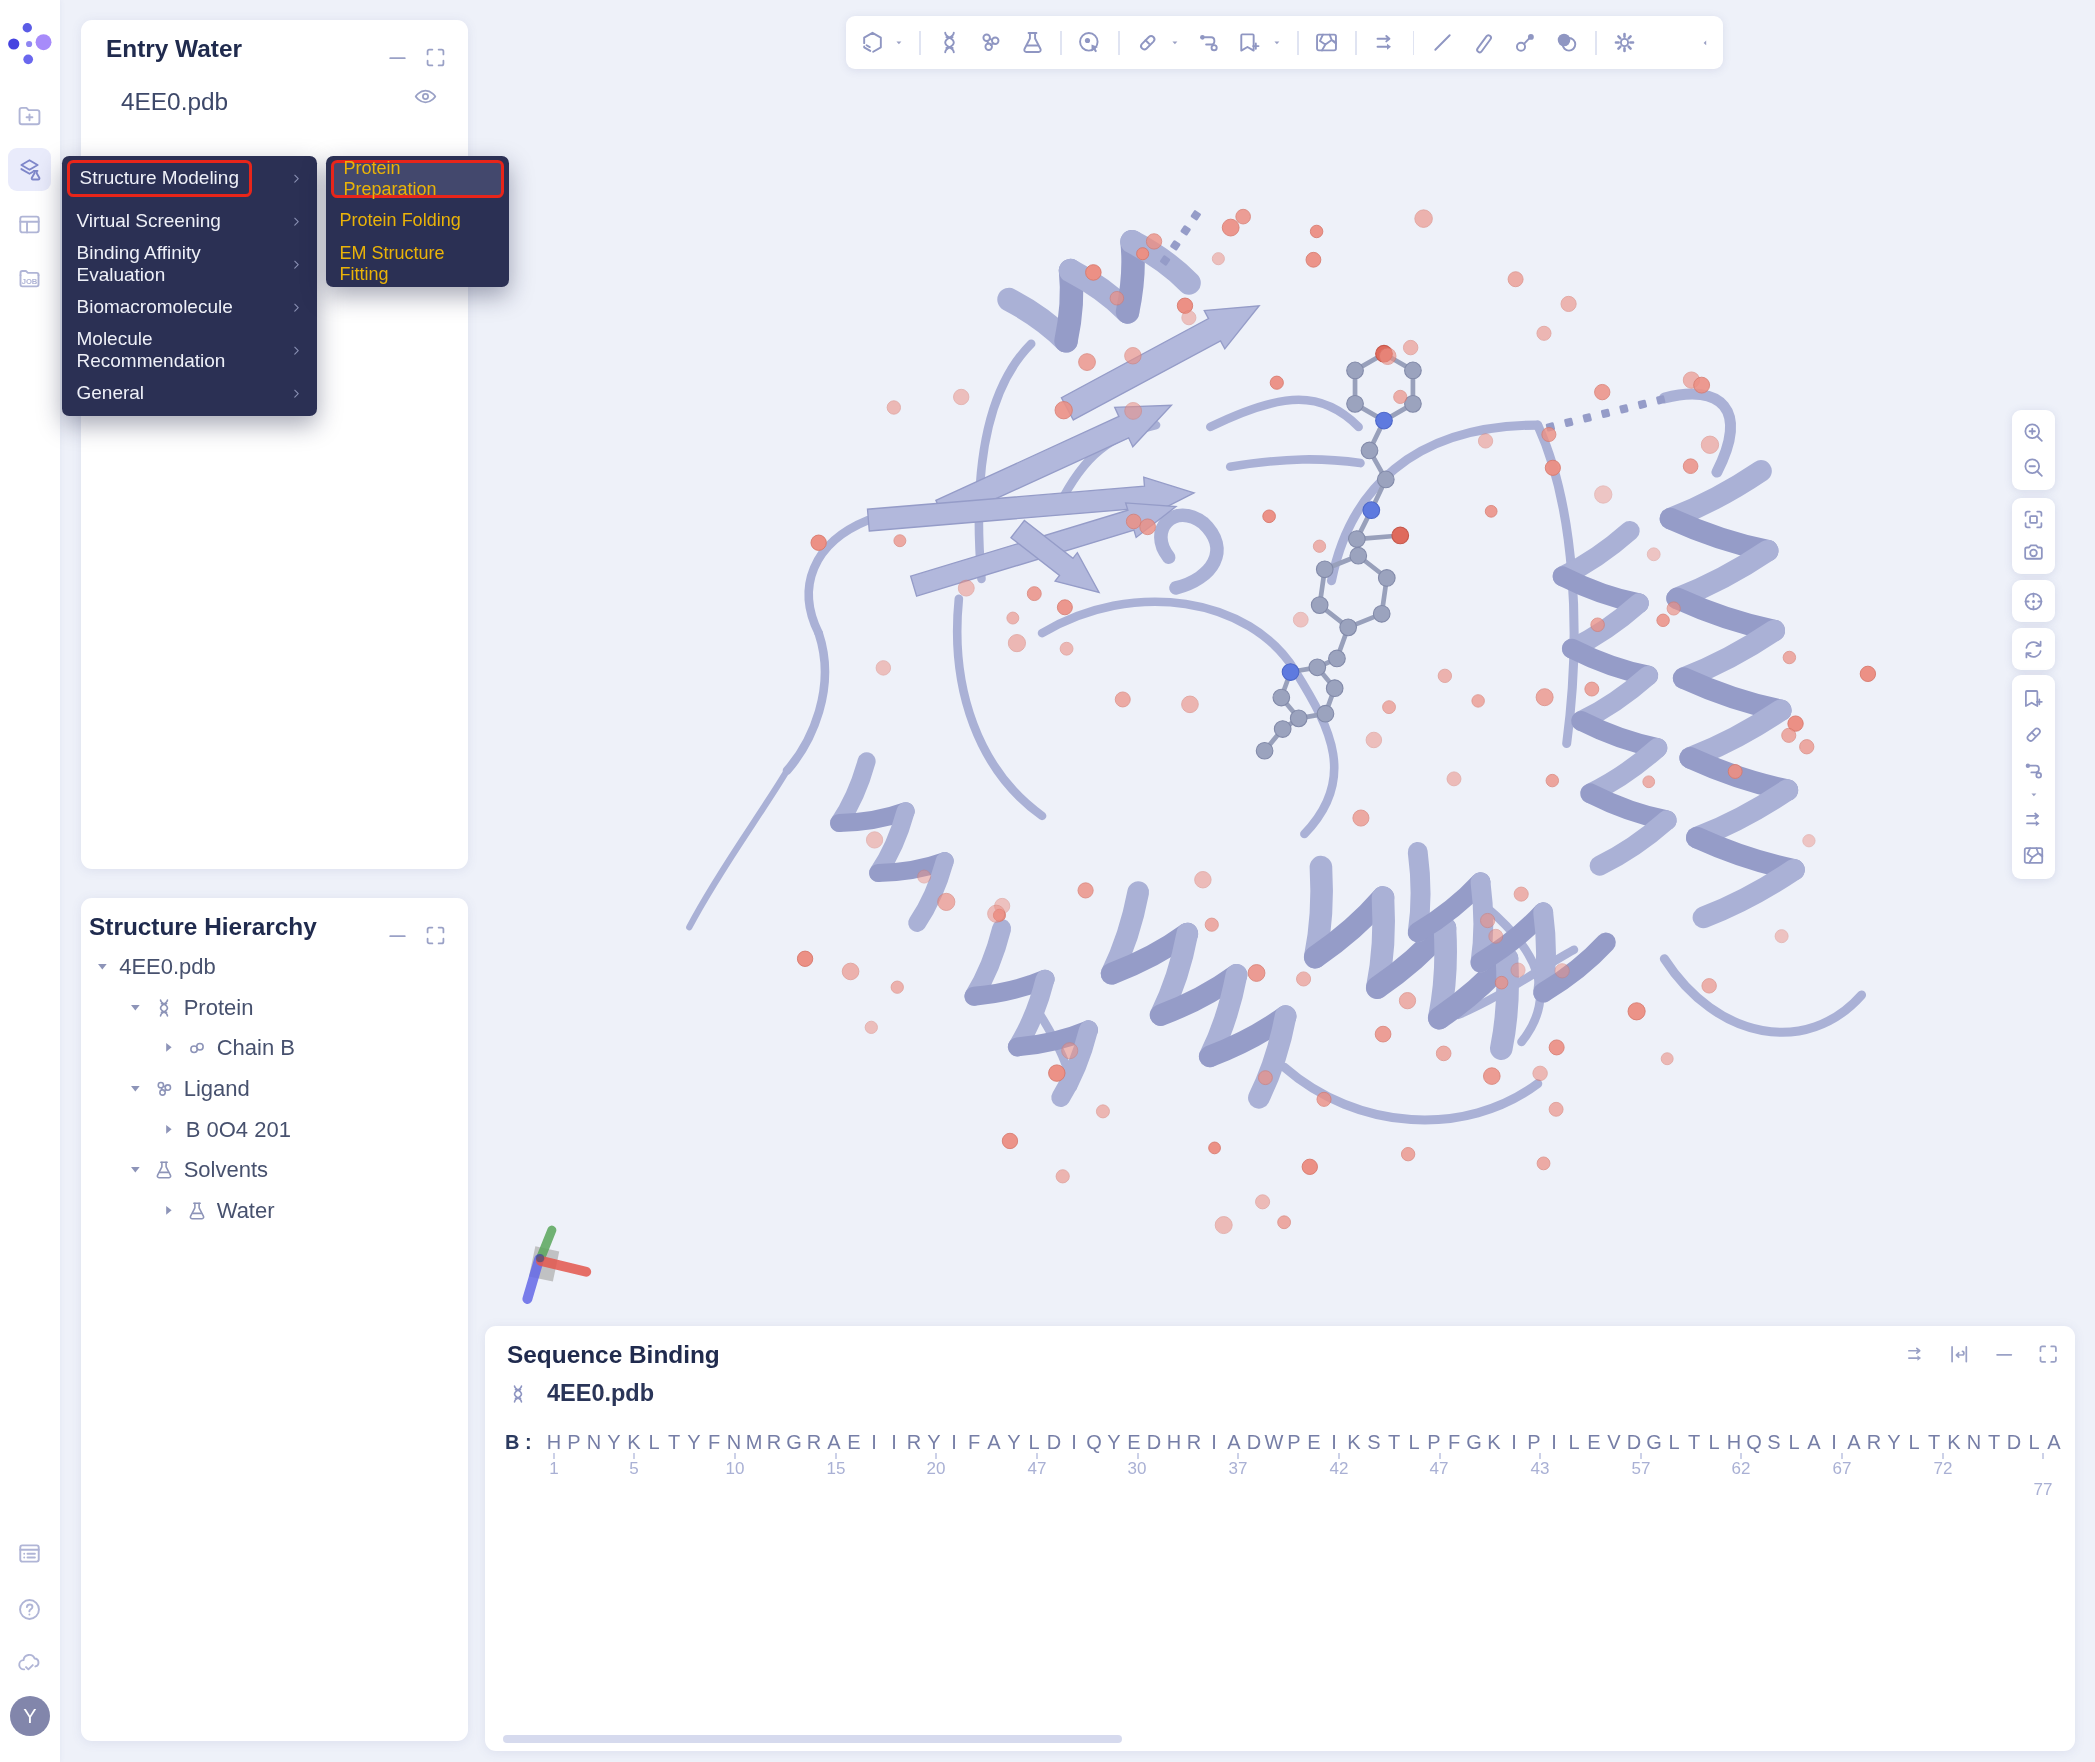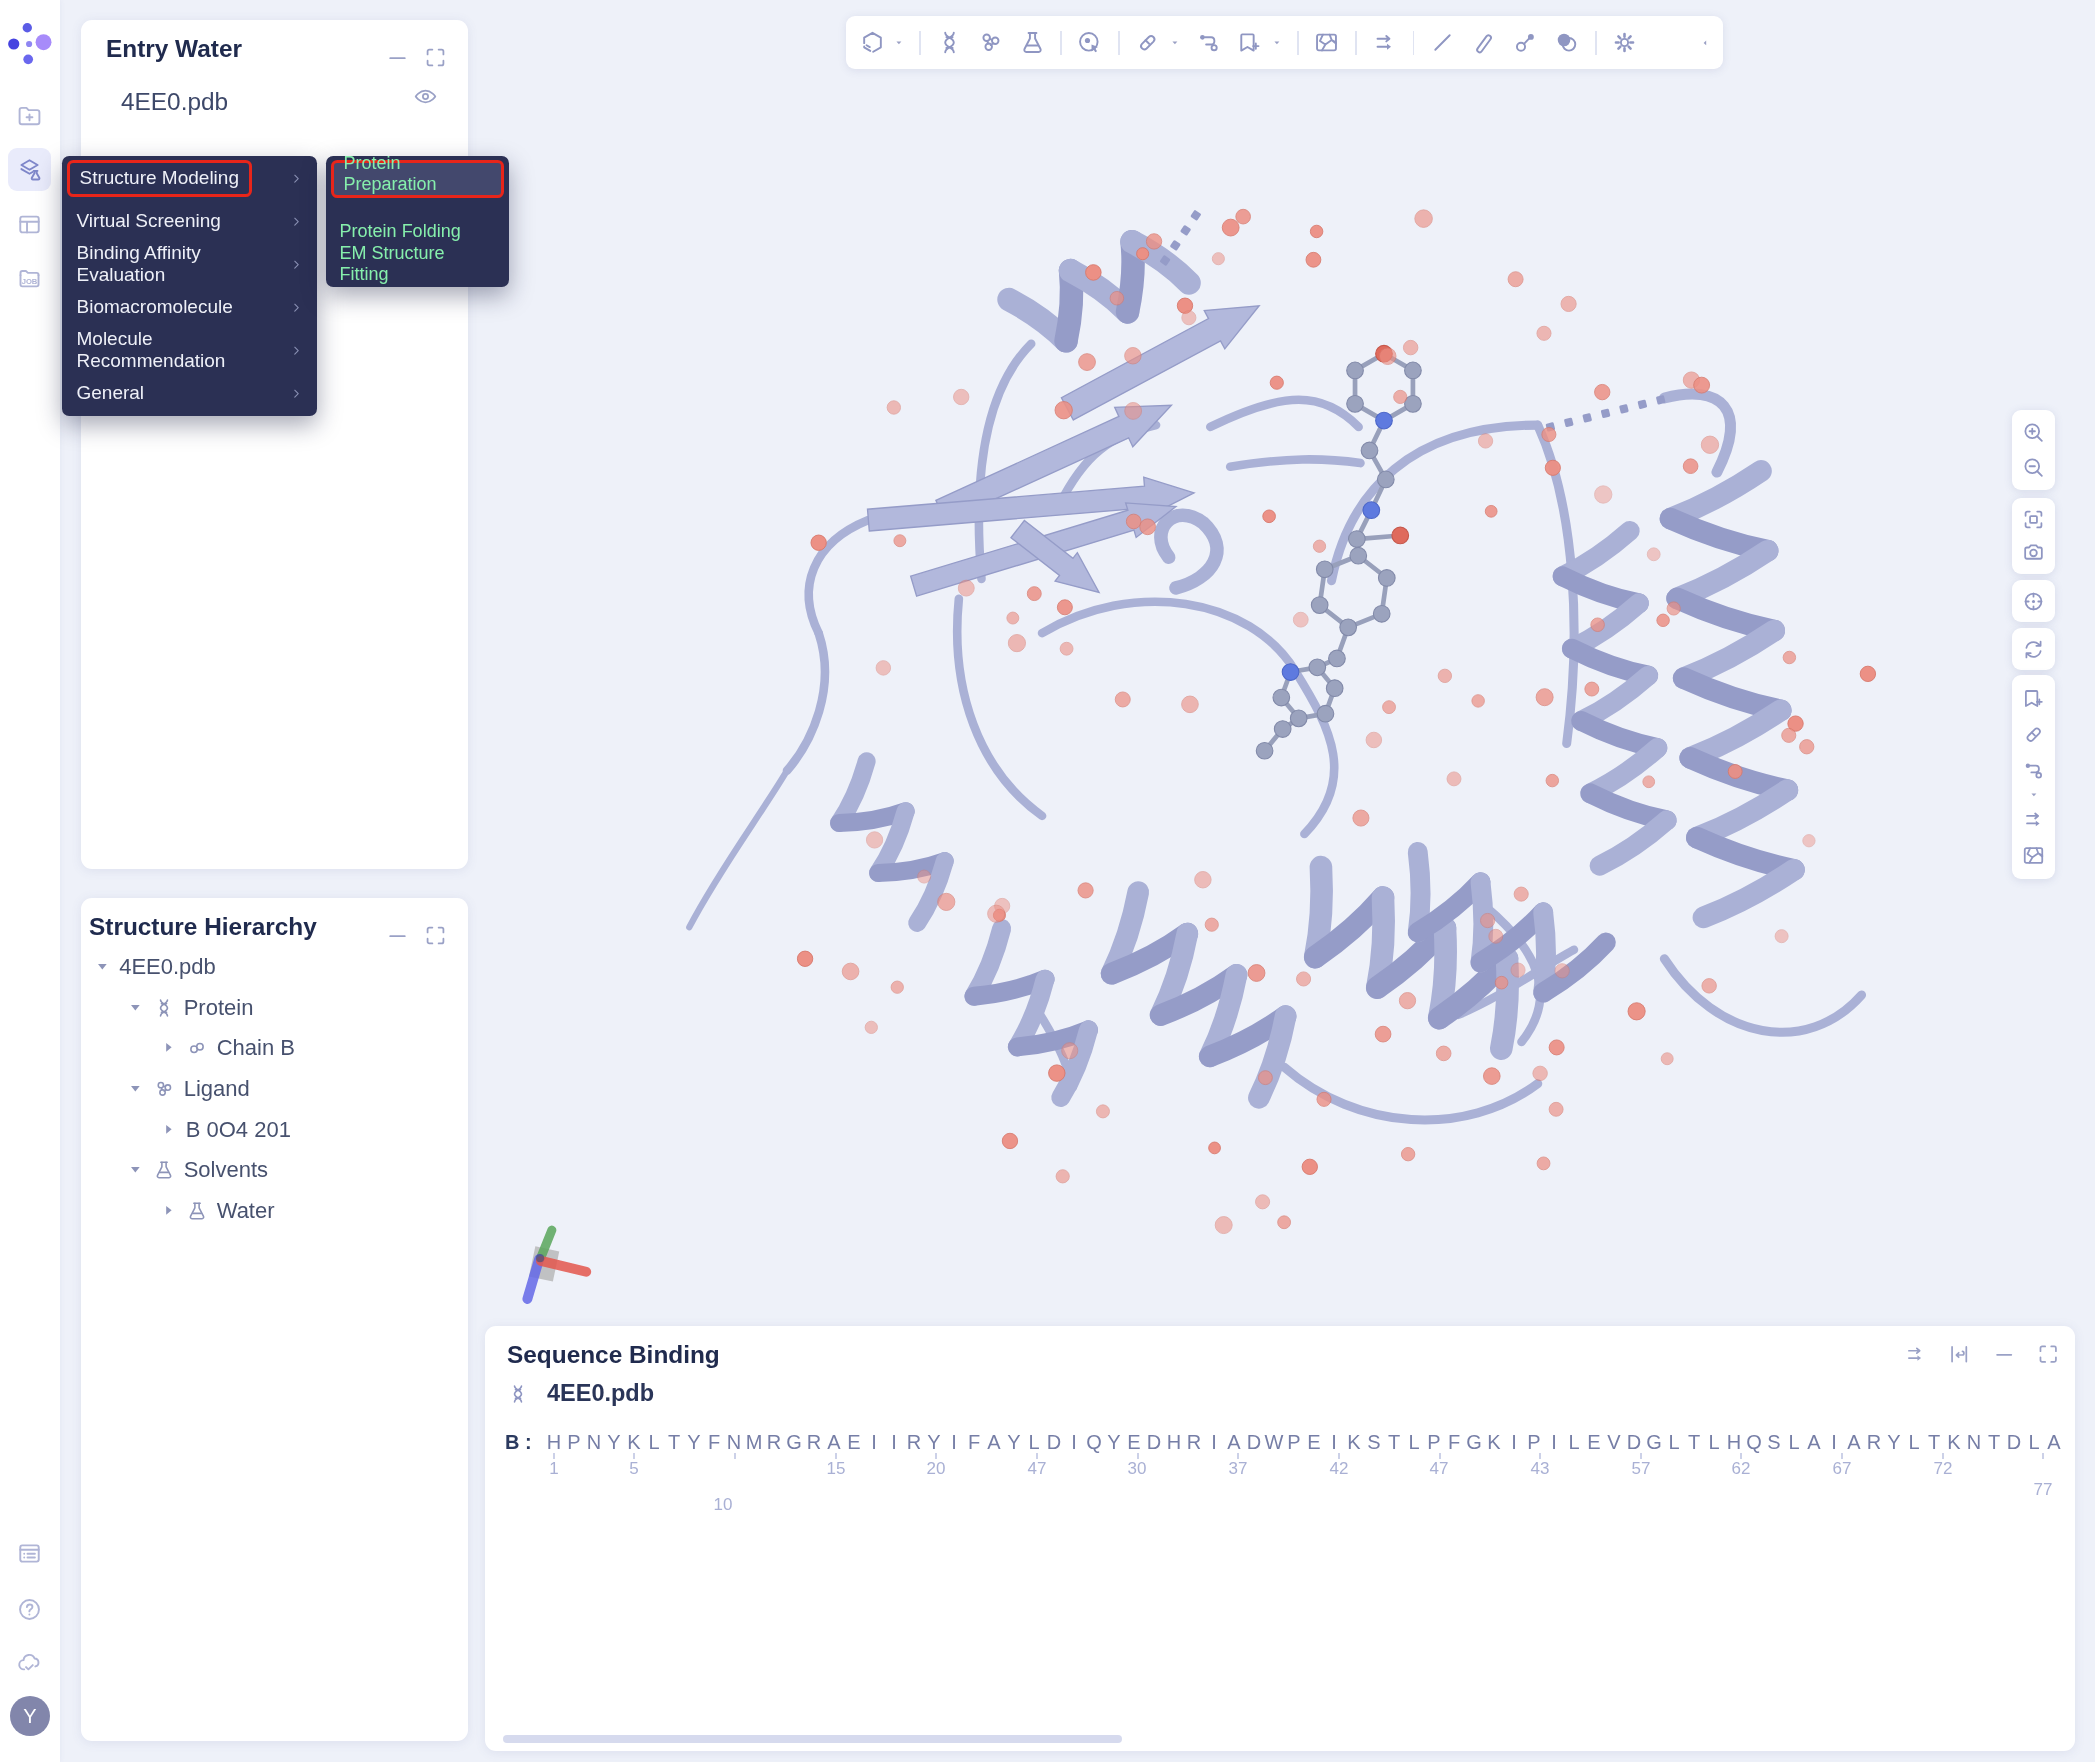--- a/index.html
+++ b/index.html
@@ -65,22 +65,22 @@
   
   #ctx{position:absolute;left:62px;top:156px;width:255px;background:#2b3054;border-radius:7.2px;
     box-shadow:0 9px 25px rgba(20,25,60,.38);z-index:6;padding:0.9px 0;}
   #sub{position:absolute;left:326px;top:156px;width:183px;background:#2b3054;border-radius:7.2px;
     box-shadow:0 9px 25px rgba(20,25,60,.38);z-index:6;padding:1.8px 0;}
   .ctx-item{height:43px;display:flex;align-items:center;padding:0 12.7px 0 14.5px;box-sizing:border-box;
     color:#eef0f8;font-size:19px;cursor:pointer;}
   .ctx-item .chev{margin-left:auto;width:15.4px;height:15.4px;color:#8a90b3;}
   .ctx-item .chev svg{width:15.4px;height:15.4px;display:block;}
   .red-box{border:3.6px solid #e8251a;border-radius:6.3px;padding:4.5px 10px;margin-left:-10px;}
-  .sub-item{height:43px;display:flex;align-items:flex-end;padding:0 13.6px;box-sizing:border-box;
-    color:#86efac;font-size:18px;cursor:pointer;}
+  .sub-item{height:43px;display:flex;align-items:center;padding:0 13.6px;box-sizing:border-box;
+    color:#eab308;font-size:18px;cursor:pointer;}
   .sub-item.hl{height:38px;margin:2.7px 5.4px 0.9px 5.4px;background:#43486d;border:3.6px solid #e8251a;
     border-radius:6.3px;padding:0 9px;}
 </style>
 </head>
 <body>
 
 <svg id="scene" viewBox="0 0 2316 1948">
     <g>
       <path d="M960 575 C898 600,880 650,905 700" stroke="#aab1d6" stroke-width="9.5" fill="none" stroke-linecap="round"></path>
       <path d="M905 700 C925 760,898 820,870 852" stroke="#aab1d6" stroke-width="9.5" fill="none" stroke-linecap="round"></path>
@@ -850,21 +850,21 @@
       <span>D</span>
       <span>L</span>
       <span>A</span>
     </div>
   <div id="seq-extra">
       <div class="seq-tick" style="left: 68px;"></div>
       <div class="seq-num" style="left: 42px;">1</div>
       <div class="seq-tick" style="left: 148px;"></div>
       <div class="seq-num" style="left: 122px;">5</div>
       <div class="seq-tick" style="left: 249px;"></div>
-      <div class="seq-num" style="left: 211px; margin-top: 36px;">10</div>
+      <div class="seq-num" style="left: 223px;">10</div>
       <div class="seq-tick" style="left: 350px;"></div>
       <div class="seq-num" style="left: 324px;">15</div>
       <div class="seq-tick" style="left: 450px;"></div>
       <div class="seq-num" style="left: 424px;">20</div>
       <div class="seq-tick" style="left: 551px;"></div>
       <div class="seq-num" style="left: 525px;">47</div>
       <div class="seq-tick" style="left: 652px;"></div>
       <div class="seq-num" style="left: 625px;">30</div>
       <div class="seq-tick" style="left: 752px;"></div>
       <div class="seq-num" style="left: 726px;">37</div>

